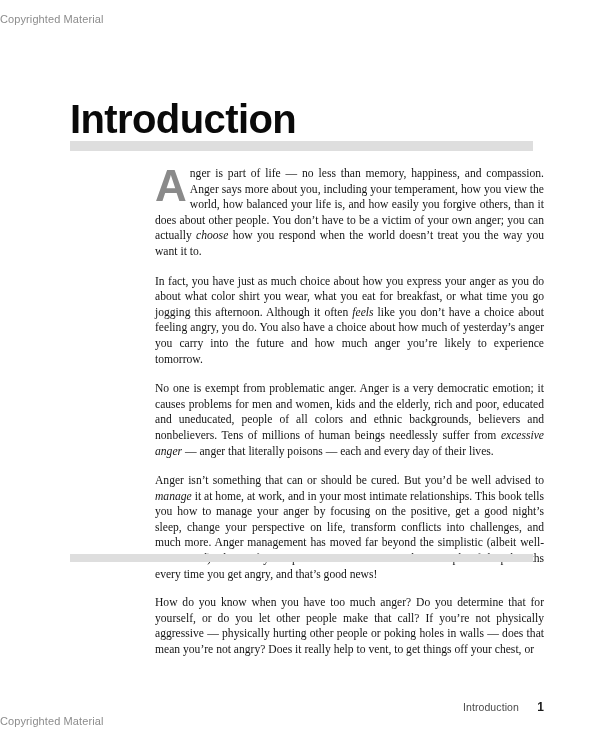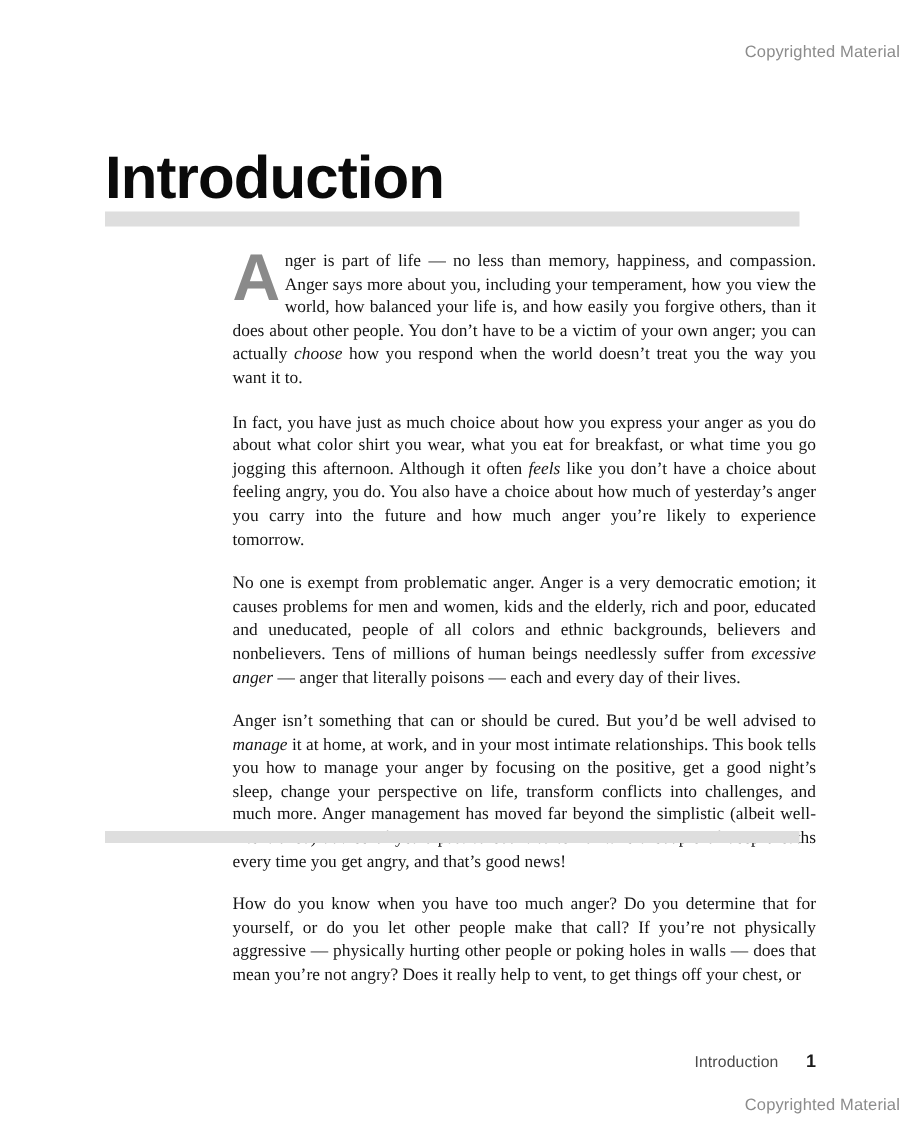--- a/index.html
+++ b/index.html
@@ -22,27 +22,26 @@
     width: 600px;
     height: 753px;
     box-sizing: border-box;
   }
 
   
   .watermark {
     position: absolute;
     left: 0;
     width: 600px;
-    text-align: right;
+    text-align: left;
     font-family: "Liberation Sans", "DejaVu Sans", sans-serif;
     font-size: 11px;
     letter-spacing: 0.1px;
     color: #8c8c8c;
     user-select: none;
-    margin-top: 16px;
   }
   .watermark-top { top: 13px; }
   .watermark-bottom { top: 715px; }
 
   
   .chapter-heading-wrap {
     position: absolute;
     left: 70px;
     top: 98px;
     width: 470px;

